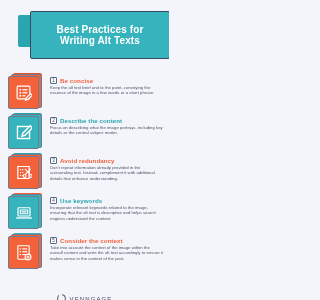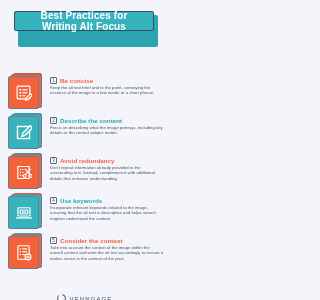--- a/index.html
+++ b/index.html
@@ -23,22 +23,22 @@
   }
   .title-shadow {
     position:absolute;
     left:4px; top:4px;
     width:140px; height:32px;
     background:#2ba6b0;
     border-radius:2px;
   }
   .title-card {
     position:absolute;
-    left:0; top:0;
-    width:140px; height:20px;
+    left:16px; top:0;
+    width:140px; height:48px;
     background:#36b3bd;
     border:1px solid #3b4a63;
     border-radius:2px;
     display:flex;
     align-items:center;
     justify-content:center;
   }
   .title-text {
     color:#ffffff;
     font-size:10px;
@@ -160,21 +160,21 @@
 </head>
 <body>
 
 <div class="poster">
 
   <div class="title-wrap">
     <div class="title-shadow"></div>
     <div class="title-card">
       <div class="title-text">
         <span>Best Practices for</span><br>
-        <span>Writing Alt Focus</span>
+        <span>Writing Alt Texts</span>
       </div>
     </div>
   </div>
 
   <div class="items">
 
     <div class="item">
       <div class="icon-stack">
         <div class="ic-back2" style="background:#e2542e"></div>
         <div class="ic-back1" style="background:#f4623a"></div>

